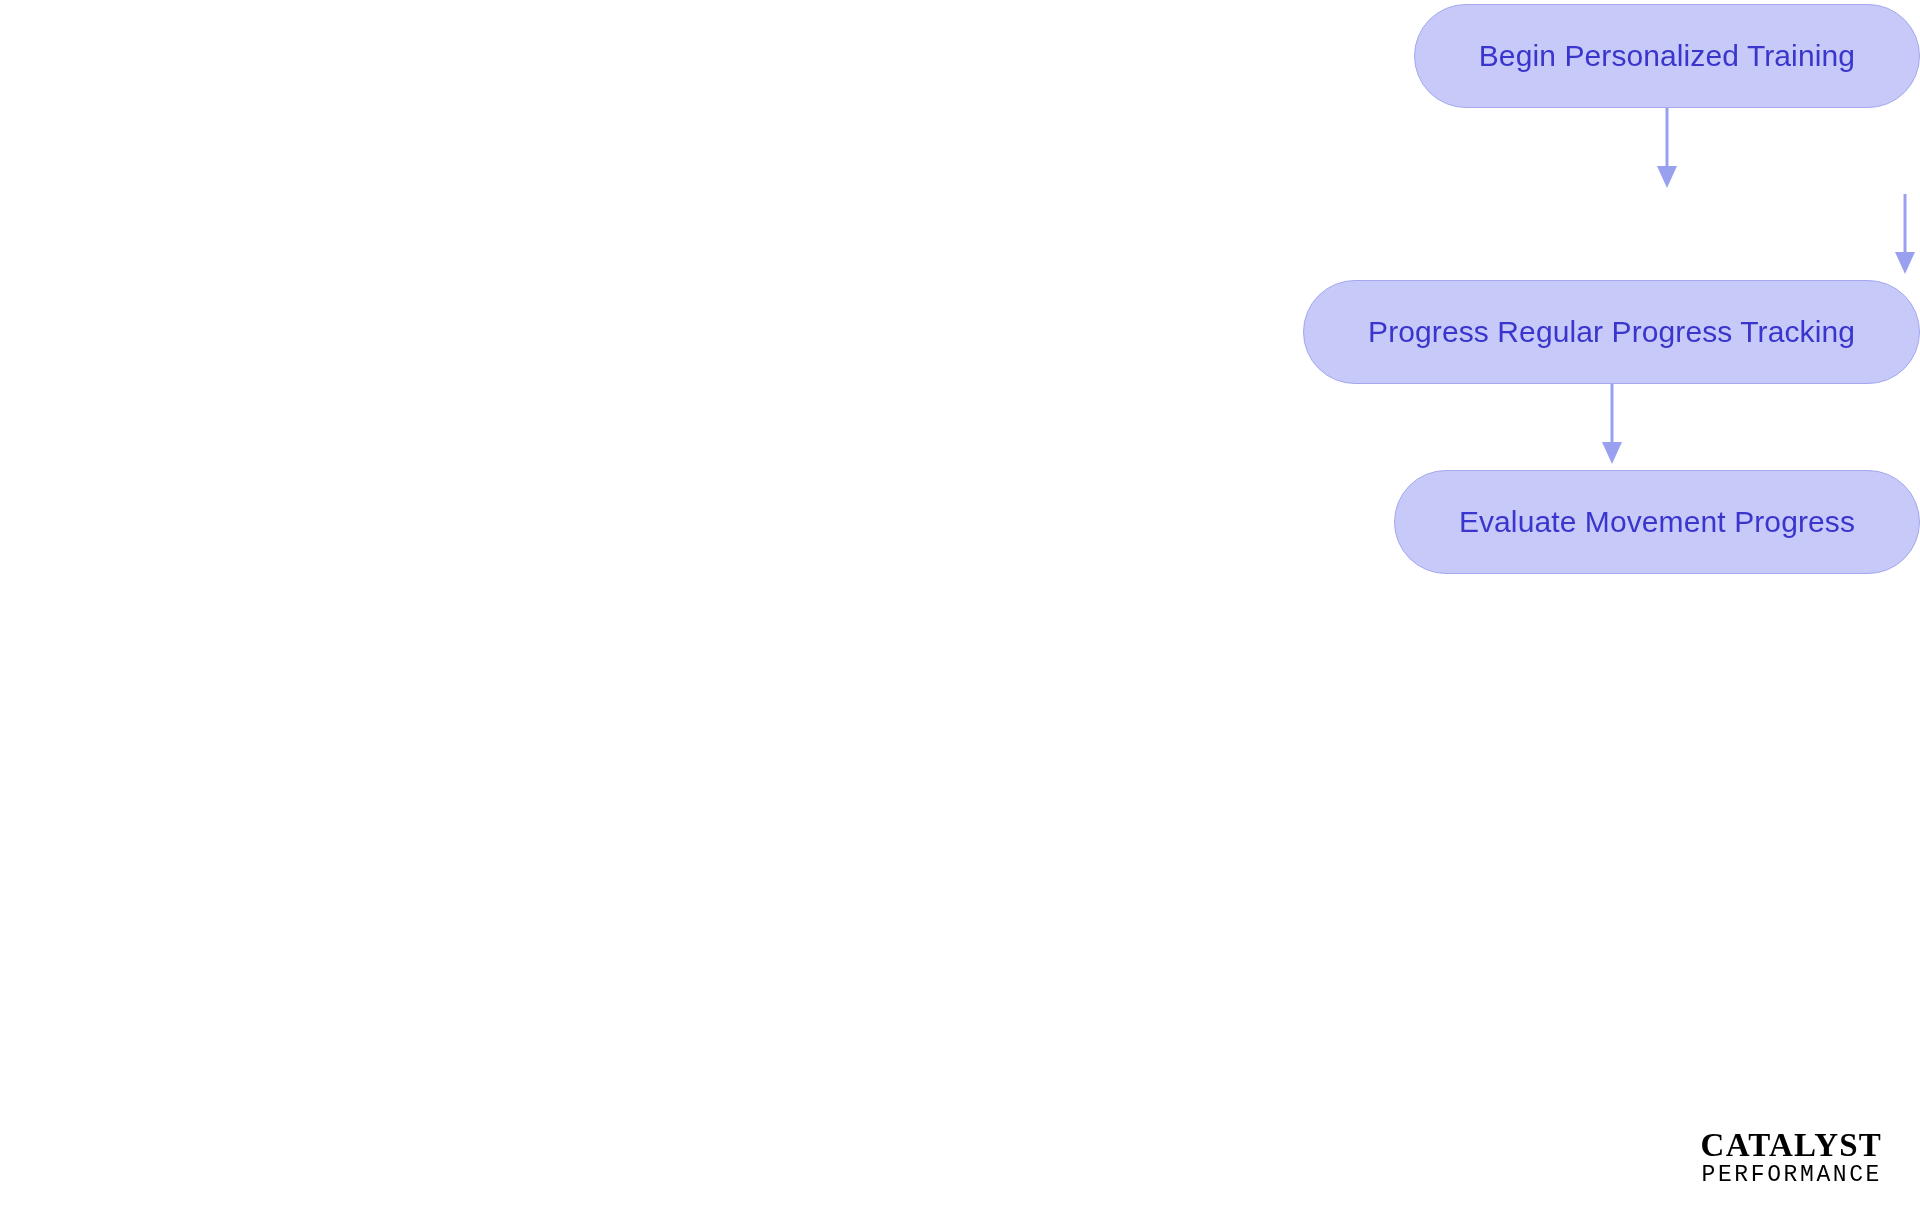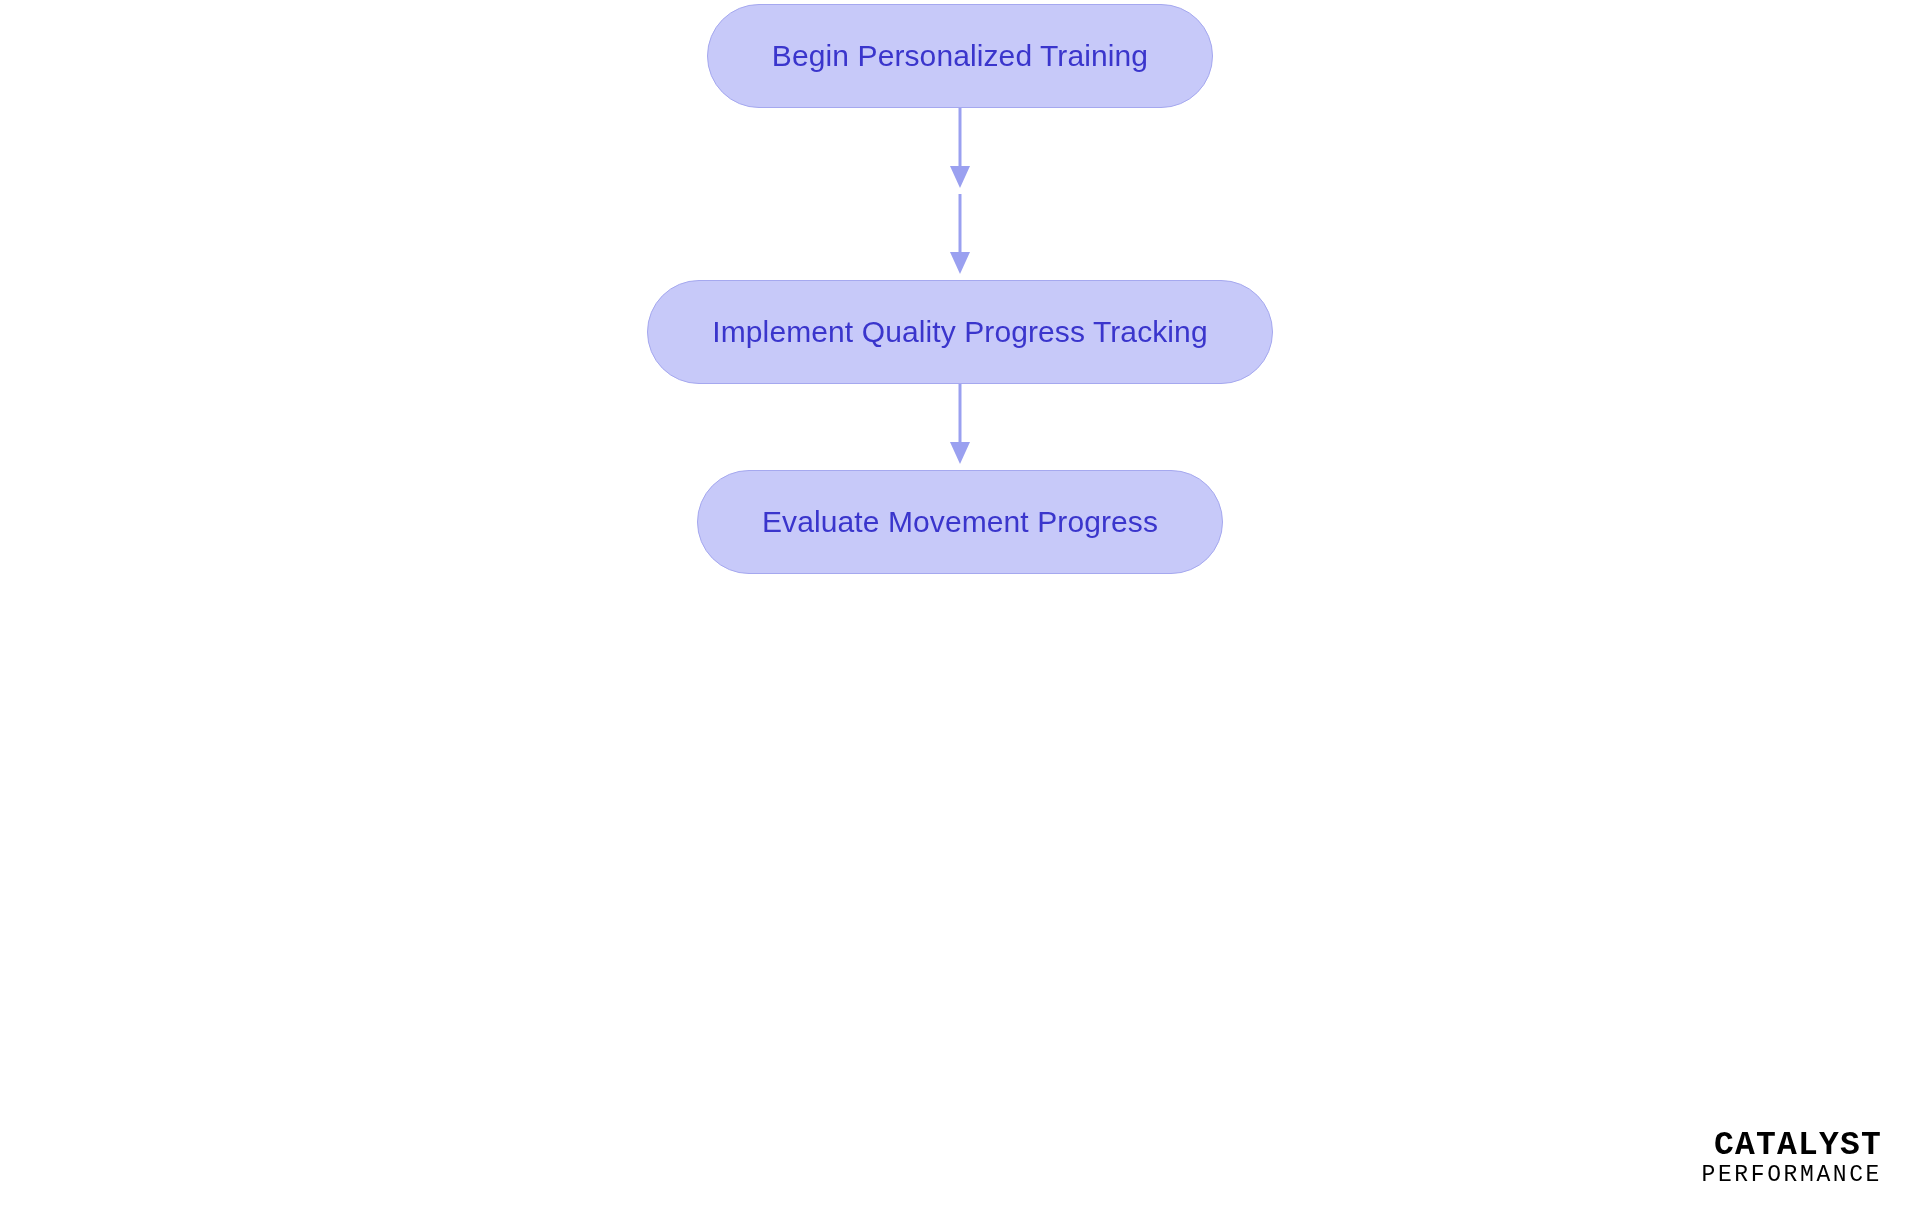--- a/index.html
+++ b/index.html
@@ -23,21 +23,21 @@
   }
 
   
   #flow-column {
     position: absolute;
     left: 0;
     top: 0;
     width: 1920px;
     display: flex;
     flex-direction: column;
-    align-items: center;
+    align-items: flex-end;
   }
 
   .flow-step {
     display: flex;
     flex-direction: column;
     align-items: center;
   }
 
   
   .flow-node {
@@ -72,21 +72,21 @@
   #brand-logo {
     position: absolute;
     right: 38px;
     bottom: 28px;
     text-align: right;
     user-select: none;
   }
   #brand-logo .logo-primary {
     display: block;
     color: #000000;
-    font-family: Liberation Mono, monospace;
+    font-family: Liberation Serif, serif;
     font-size: 33px;
     font-weight: 700;
     letter-spacing: 1.2px;
     line-height: 1.02;
     font-stretch: condensed;
   }
   #brand-logo .logo-secondary {
     display: block;
     color: #000000;
     font-family: Liberation Mono, monospace;
@@ -116,21 +116,21 @@
     <div class="flow-step">
       <svg class="flow-connector" viewBox="0 0 30 86" xmlns="http://www.w3.org/2000/svg" aria-hidden="true">
         <line x1="15" y1="0" x2="15" y2="62" stroke="#9aa0f0" stroke-width="3"></line>
         <polygon points="15,80 5,58 25,58" fill="#9aa0f0"></polygon>
       </svg>
     </div>
 
 
     <div class="flow-step">
       <div class="flow-node">
-        <span class="flow-node-label">Implement Quality Progress Tracking</span>
+        <span class="flow-node-label">Progress Regular Progress Tracking</span>
       </div>
       <svg class="flow-connector" viewBox="0 0 30 86" xmlns="http://www.w3.org/2000/svg" aria-hidden="true">
         <line x1="15" y1="0" x2="15" y2="62" stroke="#9aa0f0" stroke-width="3"></line>
         <polygon points="15,80 5,58 25,58" fill="#9aa0f0"></polygon>
       </svg>
     </div>
 
 
     <div class="flow-step">
       <div class="flow-node">

